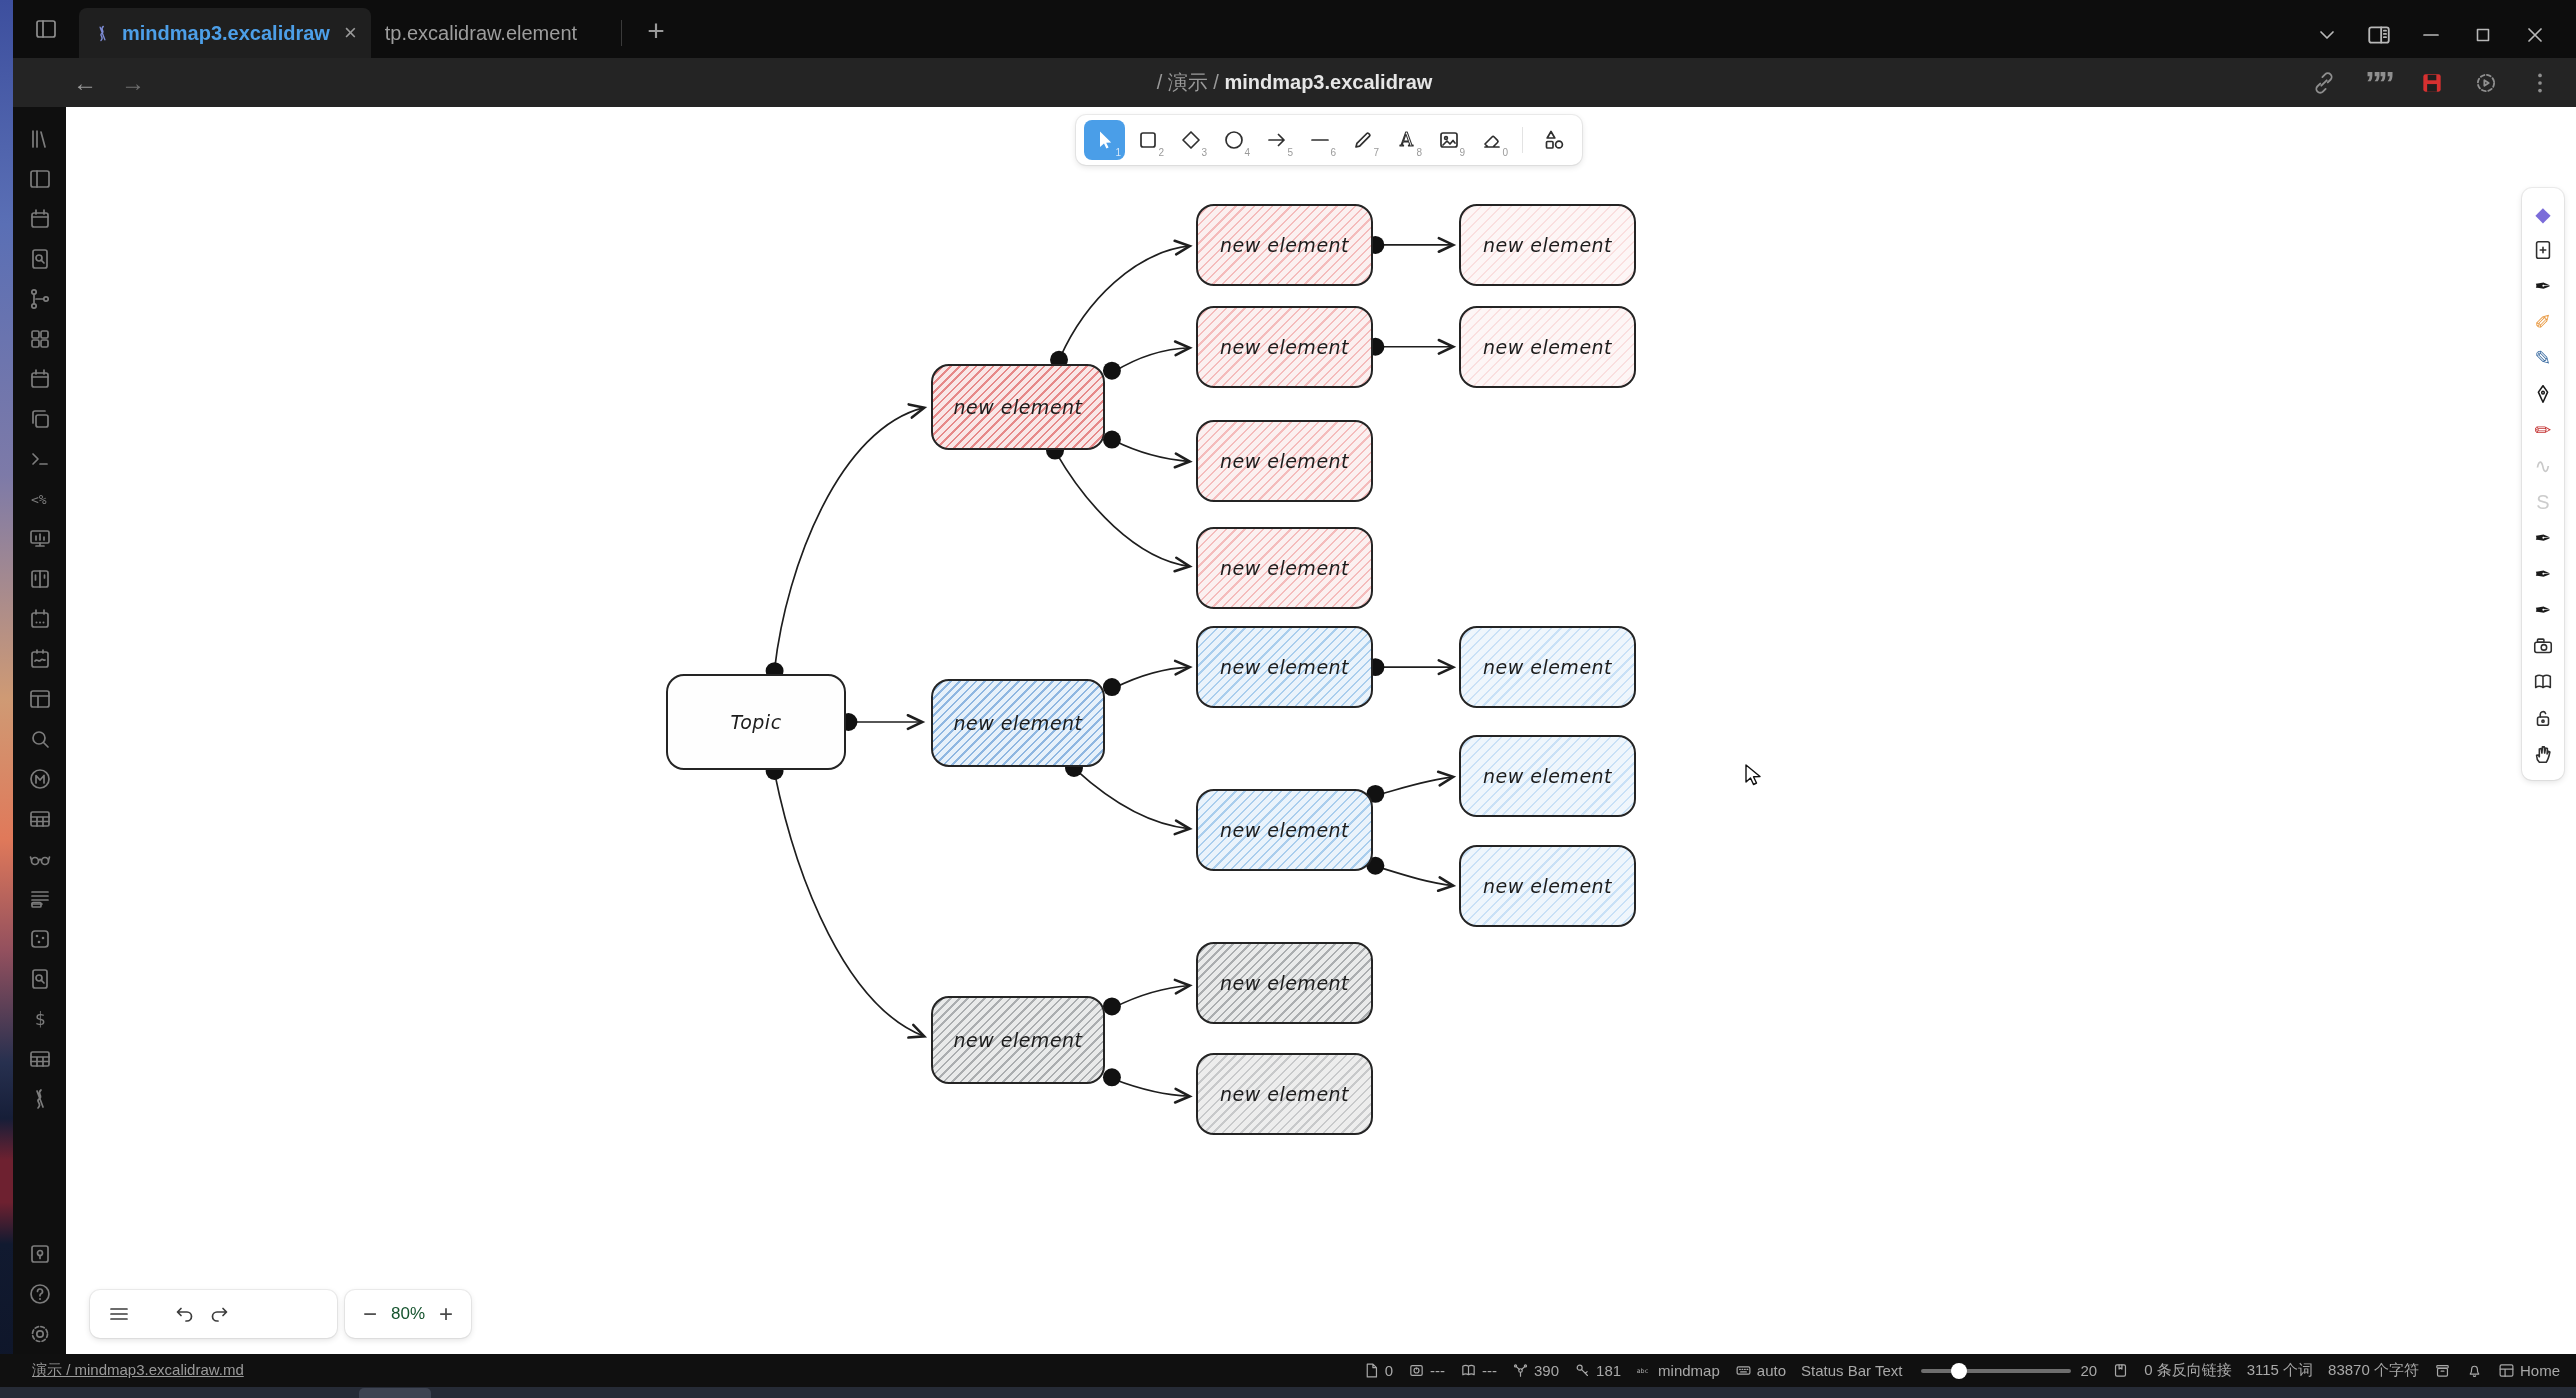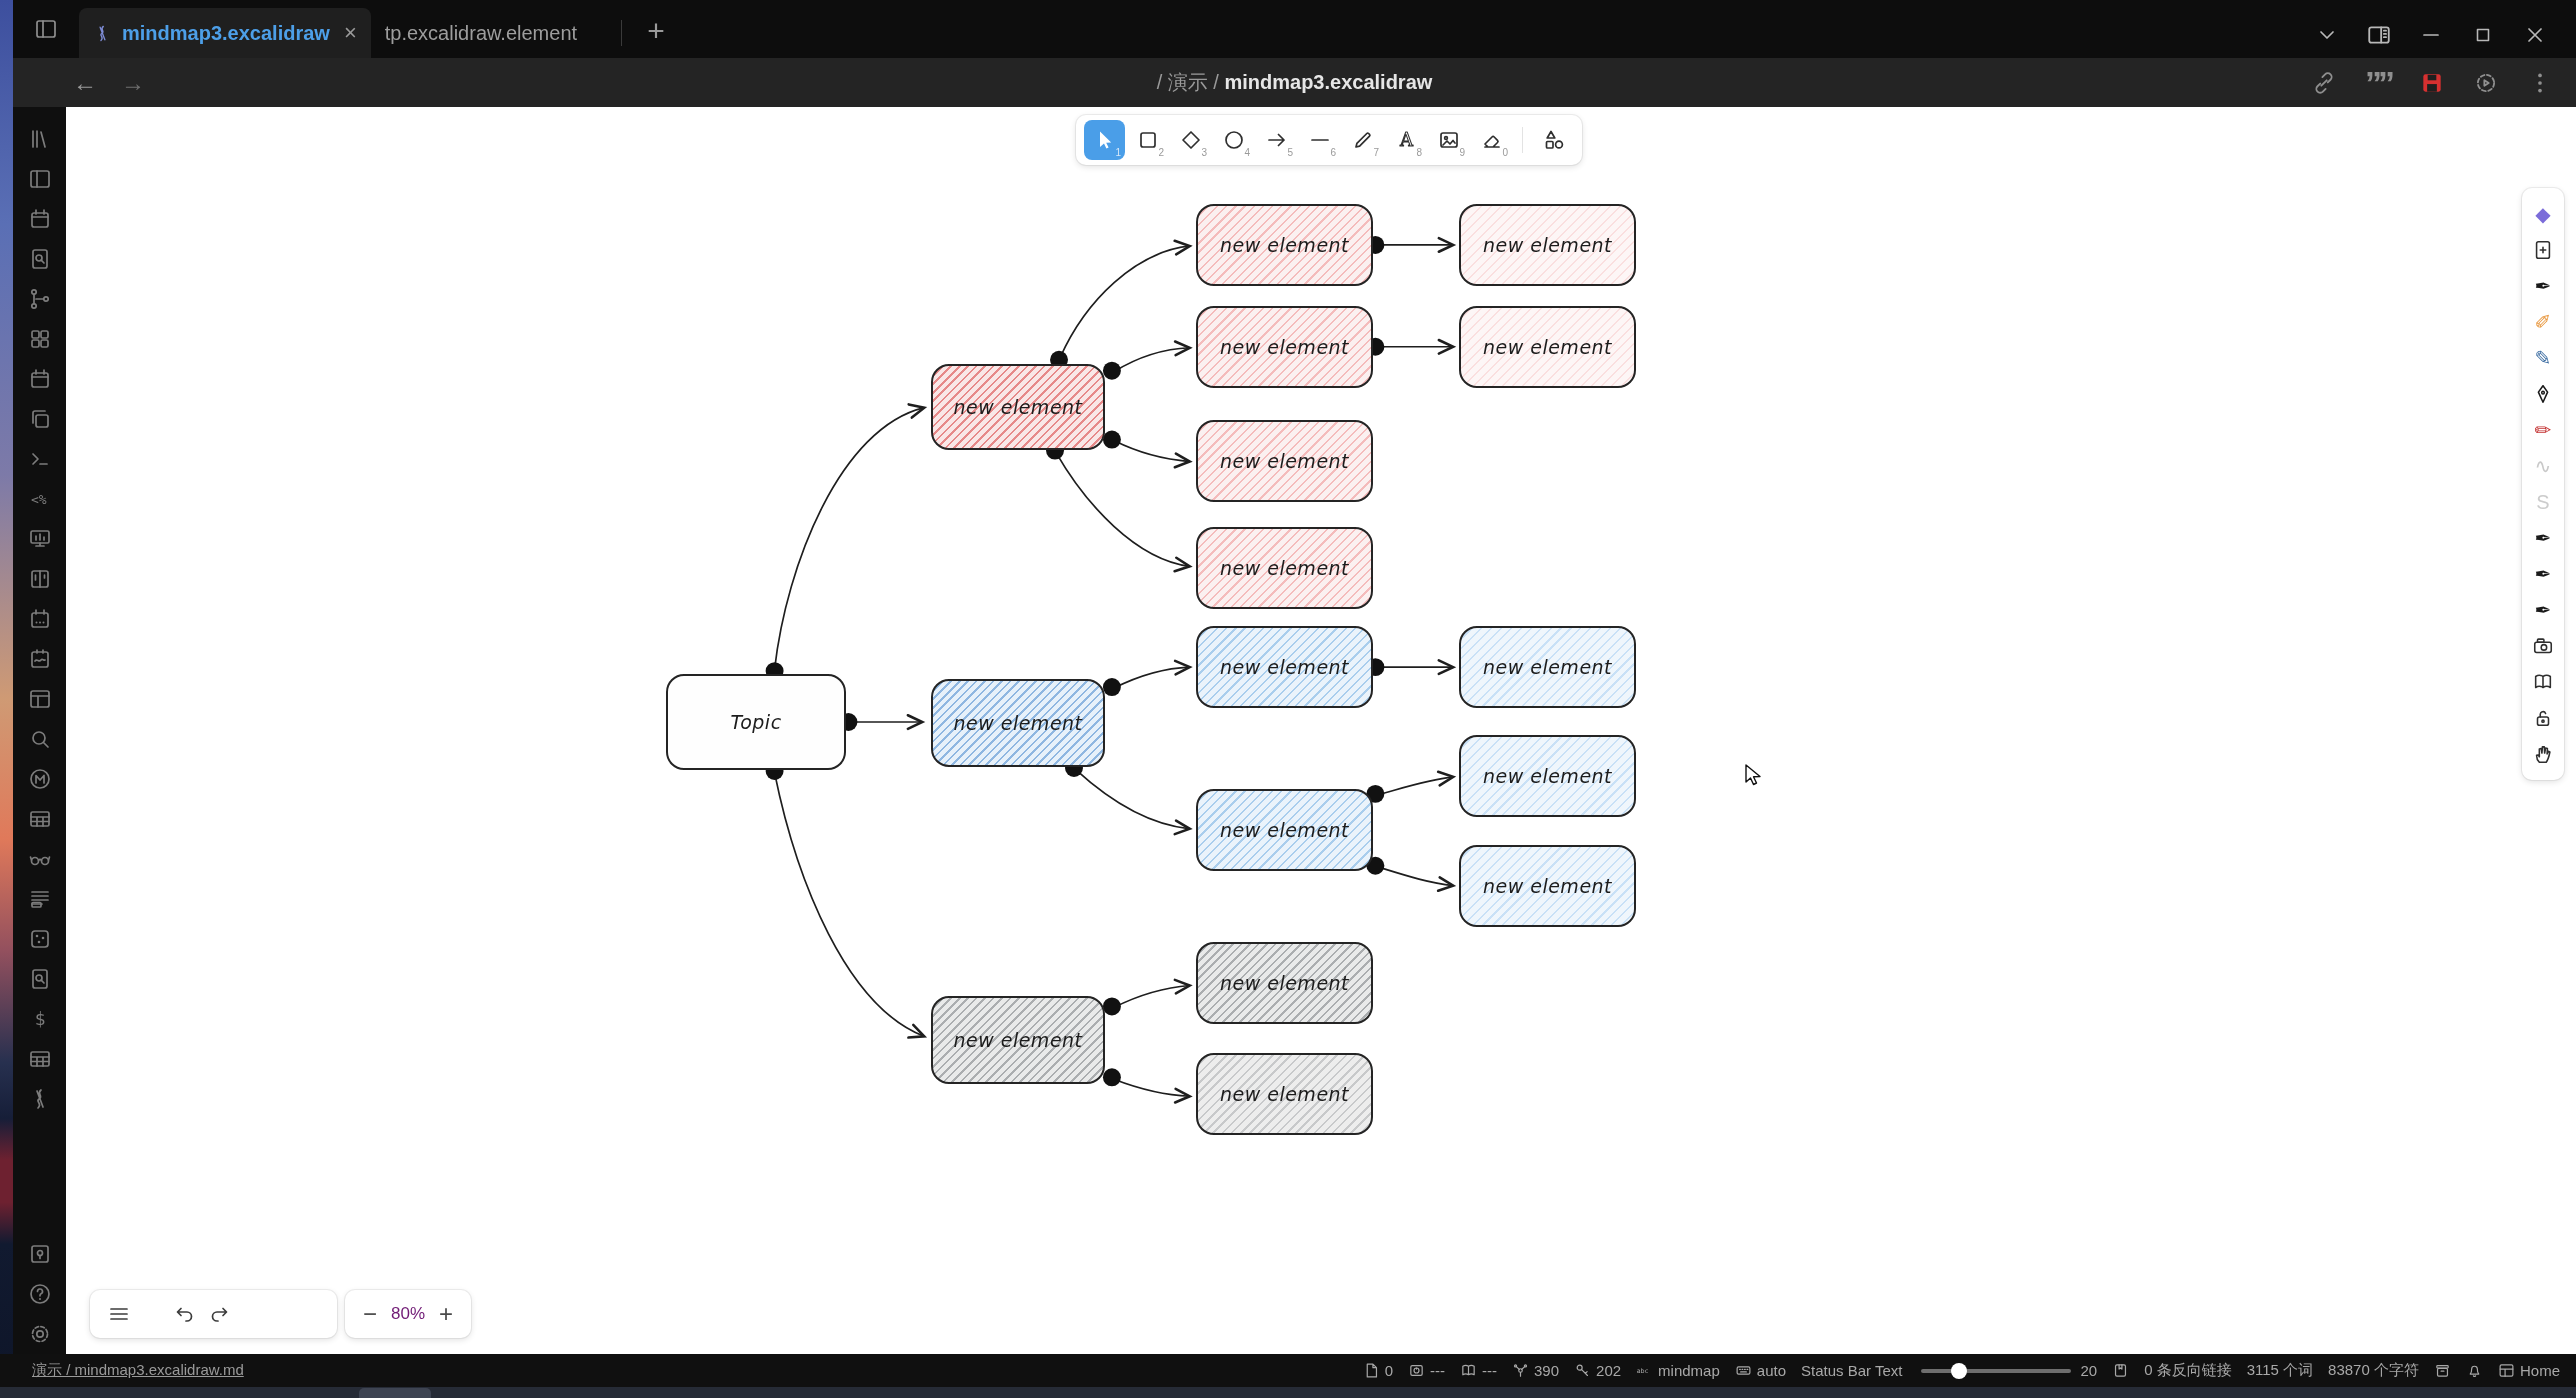--- a/index.html
+++ b/index.html
@@ -84,21 +84,21 @@
   .bl-island1 { left:24px; top:1183px; width:247px; height:48px; display:flex;
     align-items:center; padding:0 10px; color:#3c3c3c; }
   .bl-island2 { left:279px; top:1183px; width:126px; height:48px; display:flex;
     align-items:center; justify-content:space-between; padding:0 10px; color:#3c3c3c; }
   .menu-btn { width:38px; height:38px; display:flex; align-items:center;
     justify-content:center; }
   .undo-btn { margin-left:30px; }
   .undo-btn,.redo-btn { width:34px; height:34px; display:flex; align-items:center;
     justify-content:center; }
   .zoom-out,.zoom-in { width:30px; font-size:24px; text-align:center; color:#4a4a4a; }
-  .zoom-label { font-size:17px; color:#701a75; }
+  .zoom-label { font-size:17px; color:#14532d; }
 
   
   .node { position:absolute; border:2px solid #242424; border-radius:18px;
     display:flex; align-items:center; justify-content:center;
     font-family:"DejaVu Sans", sans-serif; font-style:italic; font-size:19px;
     color:#1c1c1c; letter-spacing:0.5px; }
   .node--white      { background:#fefefe; }
   .node--red        { background:#f9e7e7; background-image:repeating-linear-gradient(135deg, rgba(215,60,60,.55) 0 1.8px, transparent 1.8px 6px); }
   .node--red-light  { background:#fbf0f0; background-image:repeating-linear-gradient(135deg, rgba(235,115,115,.42) 0 1.6px, transparent 1.6px 6.5px); }
   .node--pink       { background:#fdf6f6; background-image:repeating-linear-gradient(135deg, rgba(243,170,170,.30) 0 1.4px, transparent 1.4px 7px); }
@@ -897,21 +897,21 @@
             </svg>
           </span>
           <span>390</span>
         </div>
         <div class="sb-item">
           <span>
             <svg class="ic" width="17" height="17" viewBox="0 0 17 17">
               <use href="#s-key"></use>
             </svg>
           </span>
-          <span>202</span>
+          <span>181</span>
         </div>
         <div class="sb-item">
           <span>
             <svg class="ic" width="17" height="17" viewBox="0 0 17 17">
               <use href="#s-abc"></use>
             </svg>
           </span>
           <span>mindmap</span>
         </div>
         <div class="sb-item">

